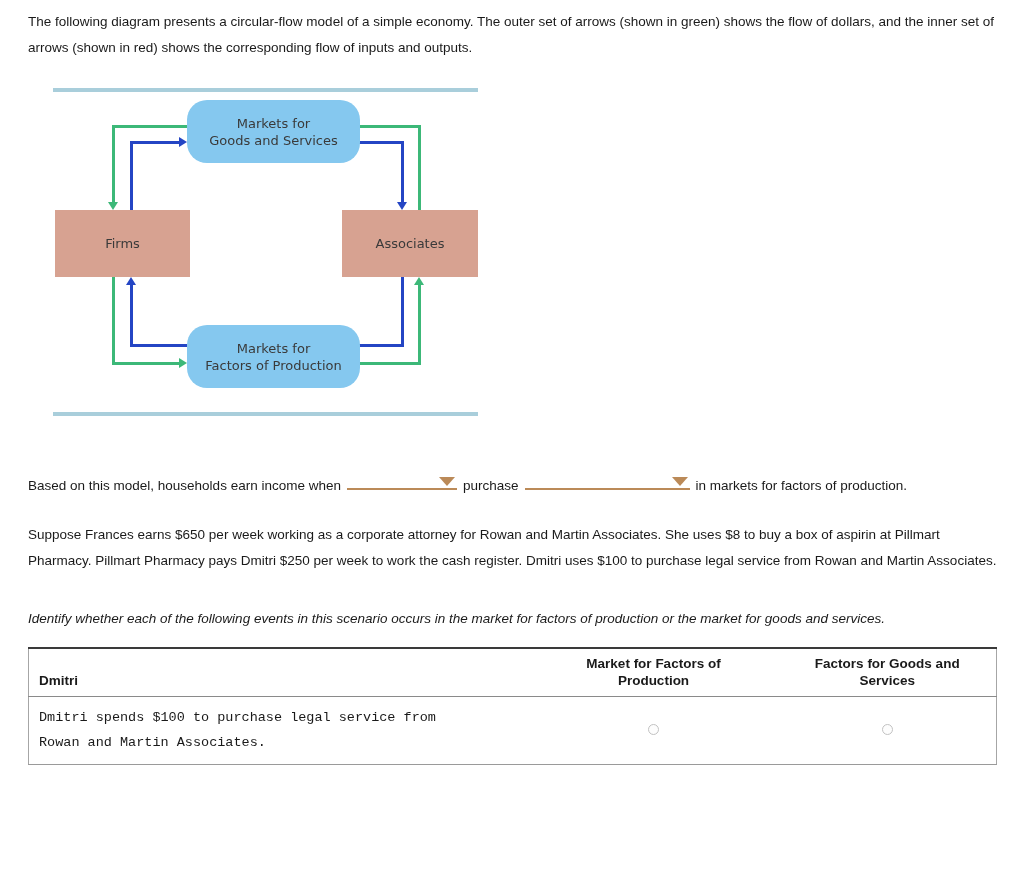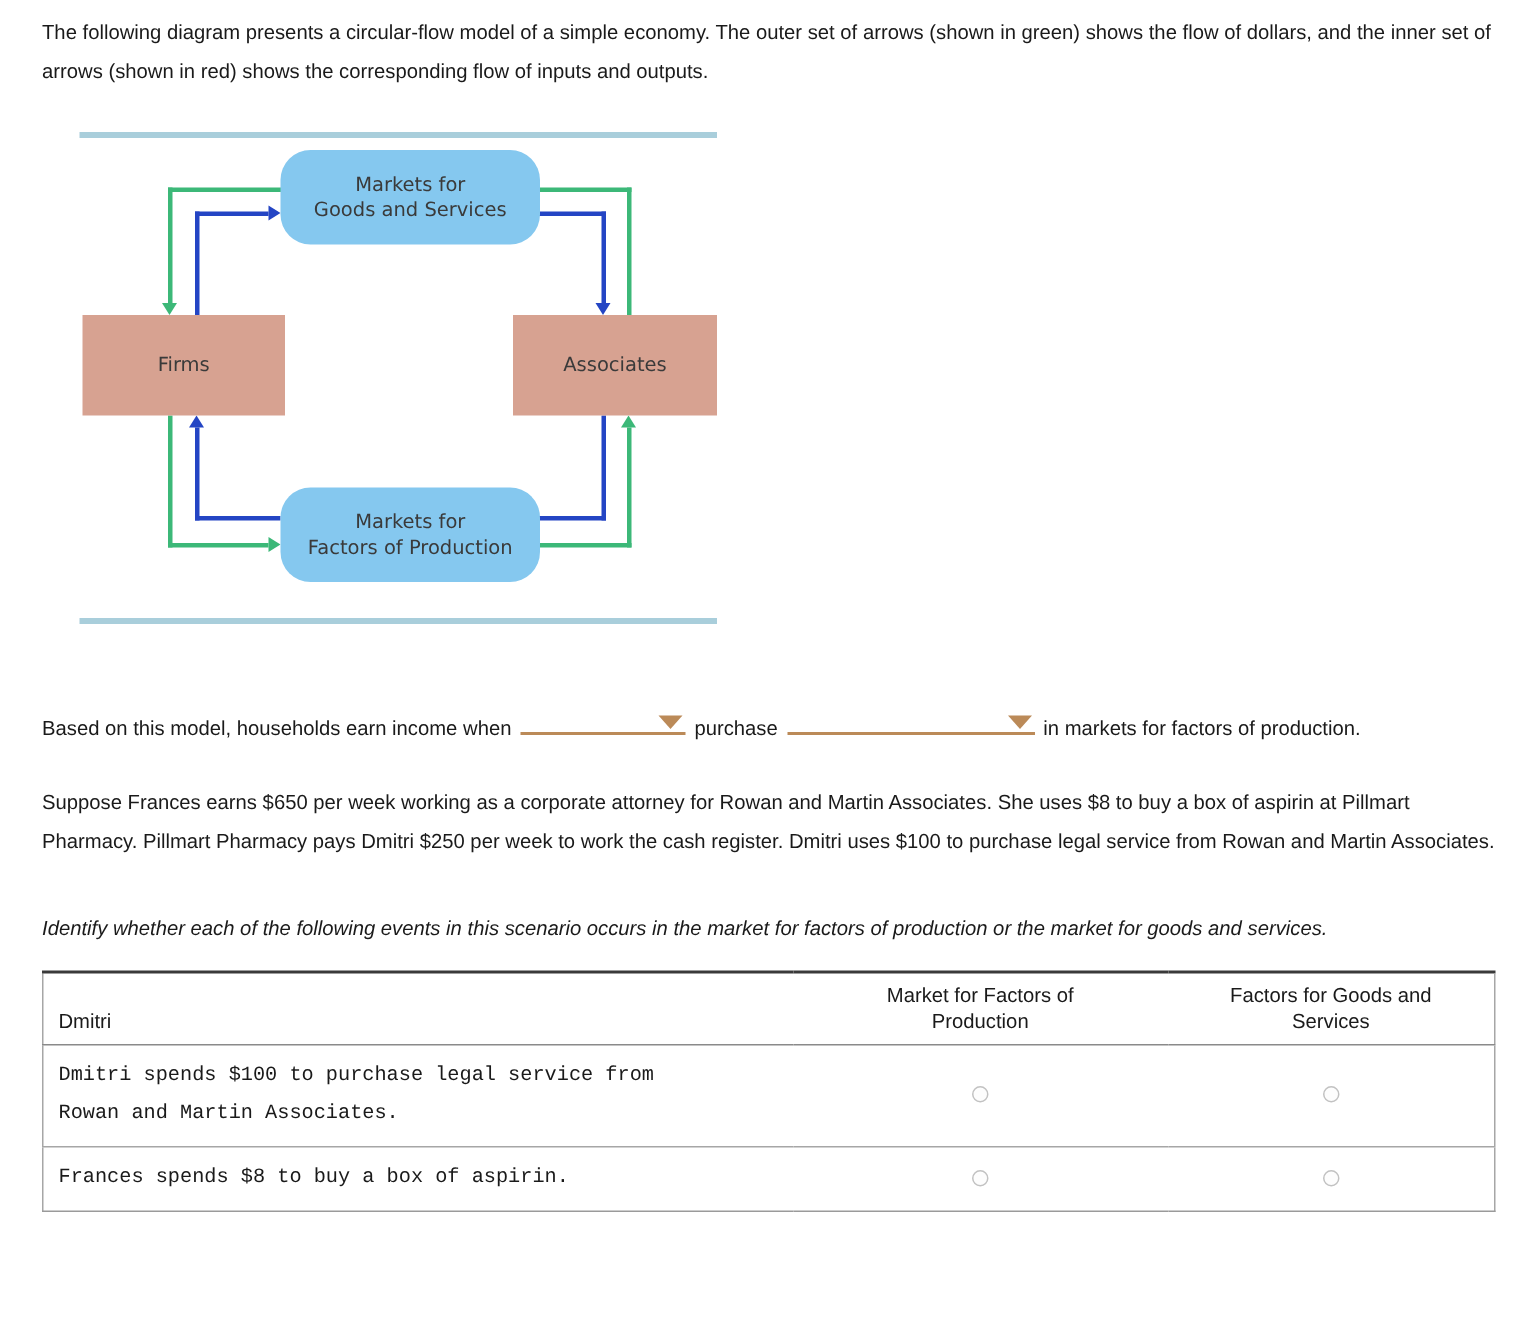--- a/index.html
+++ b/index.html
@@ -51,21 +51,21 @@
       border-top:9px solid var(--tan);}
   
   .scenario{margin-top:25px;max-width:985px;line-height:26px;}
   .instruction{margin-top:37px;font-style:italic;max-width:1000px;}
   
   table{border-collapse:collapse;margin-top:21px;width:968px;table-layout:fixed;
         border-left:1px solid #a6a6a6;border-right:1px solid #a6a6a6;
         border-bottom:1px solid #9a9a9a;}
   table{border-top:2px solid #3a3a3a;}
   col.c-event{width:500px;} col.c-factors{width:250px;} col.c-goods{width:218px;}
-  th{font-weight:normal;font-size:13.5px;line-height:17px;white-space:pre-line;
+  th{font-weight:bold;font-size:13.5px;line-height:17px;white-space:pre-line;
      padding:6px 4px 7px 4px;border-bottom:1px solid #8a8a8a;}
   th.event{text-align:left;vertical-align:bottom;padding-left:10px;}
   th.center{text-align:center;vertical-align:middle;}
   td{border-bottom:1px solid #a6a6a6;vertical-align:middle;}
   td.event{padding:8px 44px 9px 10px;line-height:25px;font-family:Liberation Mono, monospace;}
   tr:last-child td{border-bottom:none;}
   td.radio-cell{text-align:center;}
   .radio{display:inline-block;width:11px;height:11px;border-radius:50%;
          border:1px solid #c2c2c2;background:#fdfdfd;cursor:pointer;}
 </style>
@@ -138,19 +138,14 @@
     <th class="center">Market for Factors of
 Production</th>
     <th class="center">Factors for Goods and
 Services</th>
   </tr>
   <tr>
     <td class="event">Dmitri spends $100 to purchase legal service from Rowan and Martin Associates.</td>
     <td class="radio-cell"><span class="radio"></span></td>
     <td class="radio-cell"><span class="radio"></span></td>
   </tr>
-  <tr>
-    <td class="event">Frances spends $8 to buy a box of aspirin.</td>
-    <td class="radio-cell"><span class="radio"></span></td>
-    <td class="radio-cell"><span class="radio"></span></td>
-  </tr>
 </tbody>
   </table>
 
 </body></html>

